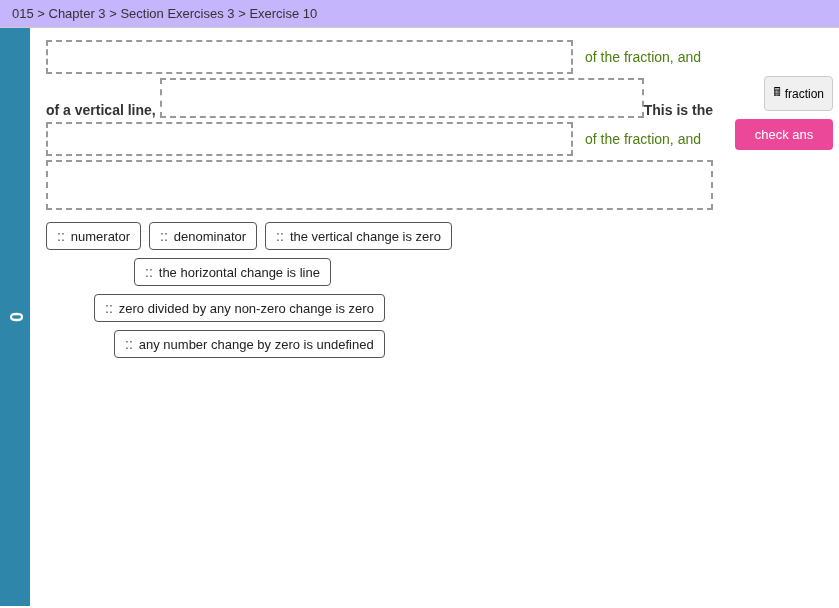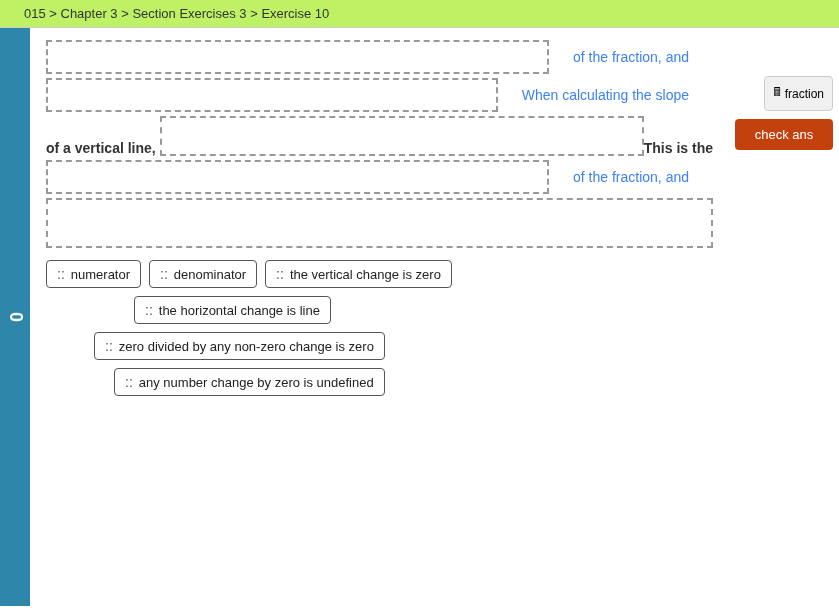--- a/index.html
+++ b/index.html
@@ -7,22 +7,22 @@
       font-family: Arial, sans-serif;
       background: #fff;
       width: 839px;
       height: 608px;
       overflow: hidden;
       position: relative;
     }
 
     
     .breadcrumb-bar {
-      background: #bef264;
-      padding: 6px 24px;
+      background: #c4b5fd;
+      padding: 6px 12px;
       font-size: 13px;
       color: #333;
       border-bottom: 1px solid #ccc;
     }
 
     
     .main-content {
       display: flex;
       flex-direction: row;
       height: calc(608px - 30px);
@@ -48,23 +48,23 @@
     }
 
     .box-fill {
       border: 2px dashed #999;
       background: #fff;
       flex: 1;
       min-height: 36px;
     }
 
     .box-text {
-      padding: 4px 24px;
-      font-size: 14px;
-      color: #3b82f6;
+      padding: 4px 12px;
+      font-size: 14px;
+      color: #4d7c0f;
       white-space: nowrap;
       align-self: center;
     }
 
     
     .row1 {
       display: flex;
       align-items: center;
       margin-bottom: 4px;
     }
@@ -180,21 +180,21 @@
       background: #f0f0f0;
       border: 1px solid #ccc;
       border-radius: 4px;
       padding: 6px 8px;
       font-size: 12px;
       cursor: pointer;
       margin-top: 40px;
     }
 
     .check-ans-btn {
-      background: #c2410c;
+      background: #ec4899;
       color: white;
       border: none;
       border-radius: 4px;
       padding: 8px 10px;
       font-size: 13px;
       cursor: pointer;
       width: 98px;
       text-align: center;
     }
   </style>
@@ -207,24 +207,20 @@
 
   <div class="left-panel">0</div>
 
   <div class="center-panel">
 
     <div class="row1">
       <div class="box-fill"></div>
       <span class="box-text">of the fraction, and</span>
     </div>
 
-    <div class="row2">
-      <div class="box-fill"></div>
-      <span class="box-text">When calculating the slope</span>
-    </div>
 
     <div class="row3">
       <span class="prefix-text">of a vertical line,</span>
       <div class="box-fill"></div>
       <span class="suffix-text">This is the</span>
     </div>
 
     <div class="row4">
       <div class="box-fill"></div>
       <span class="box-text">of the fraction, and</span>

